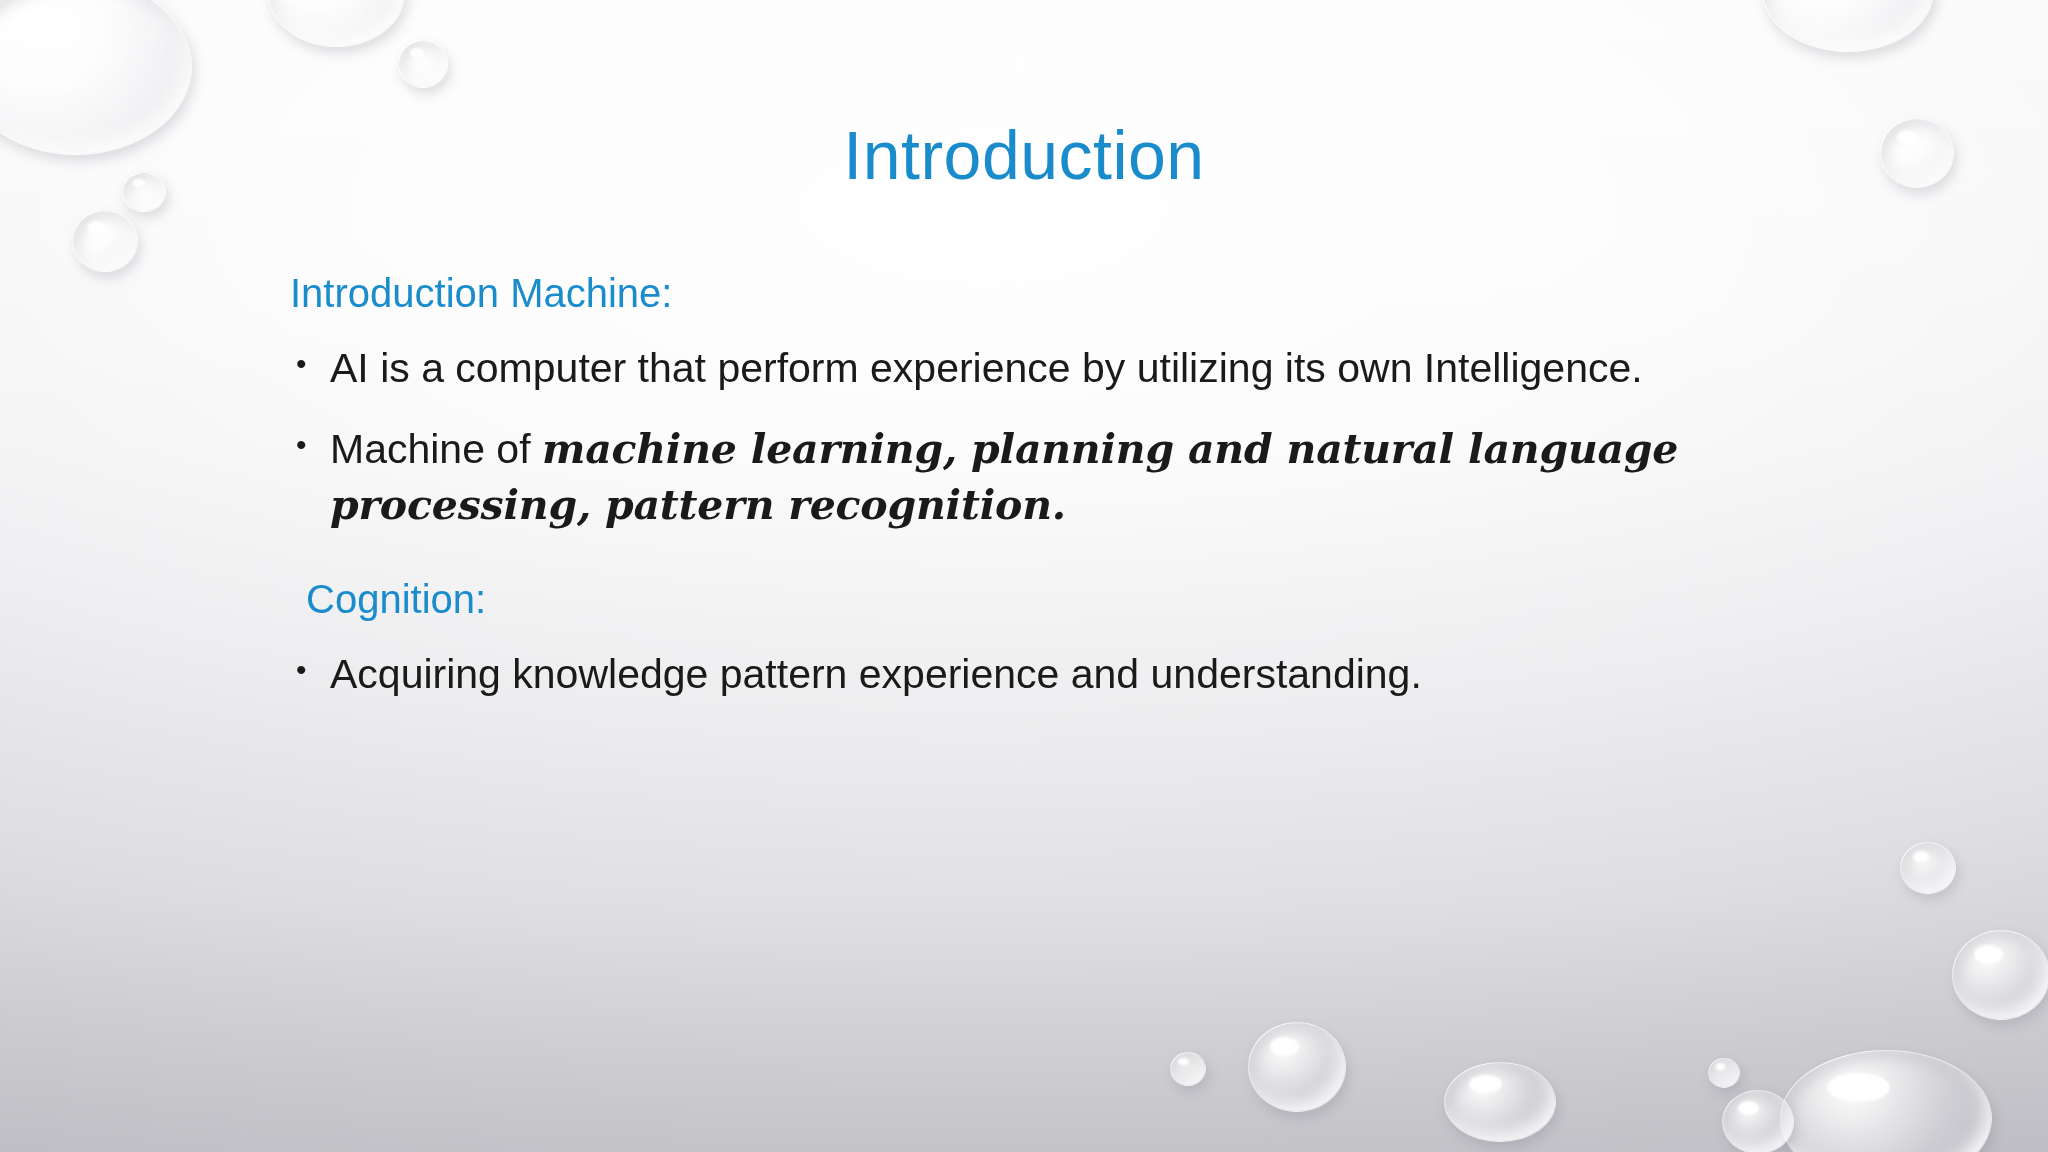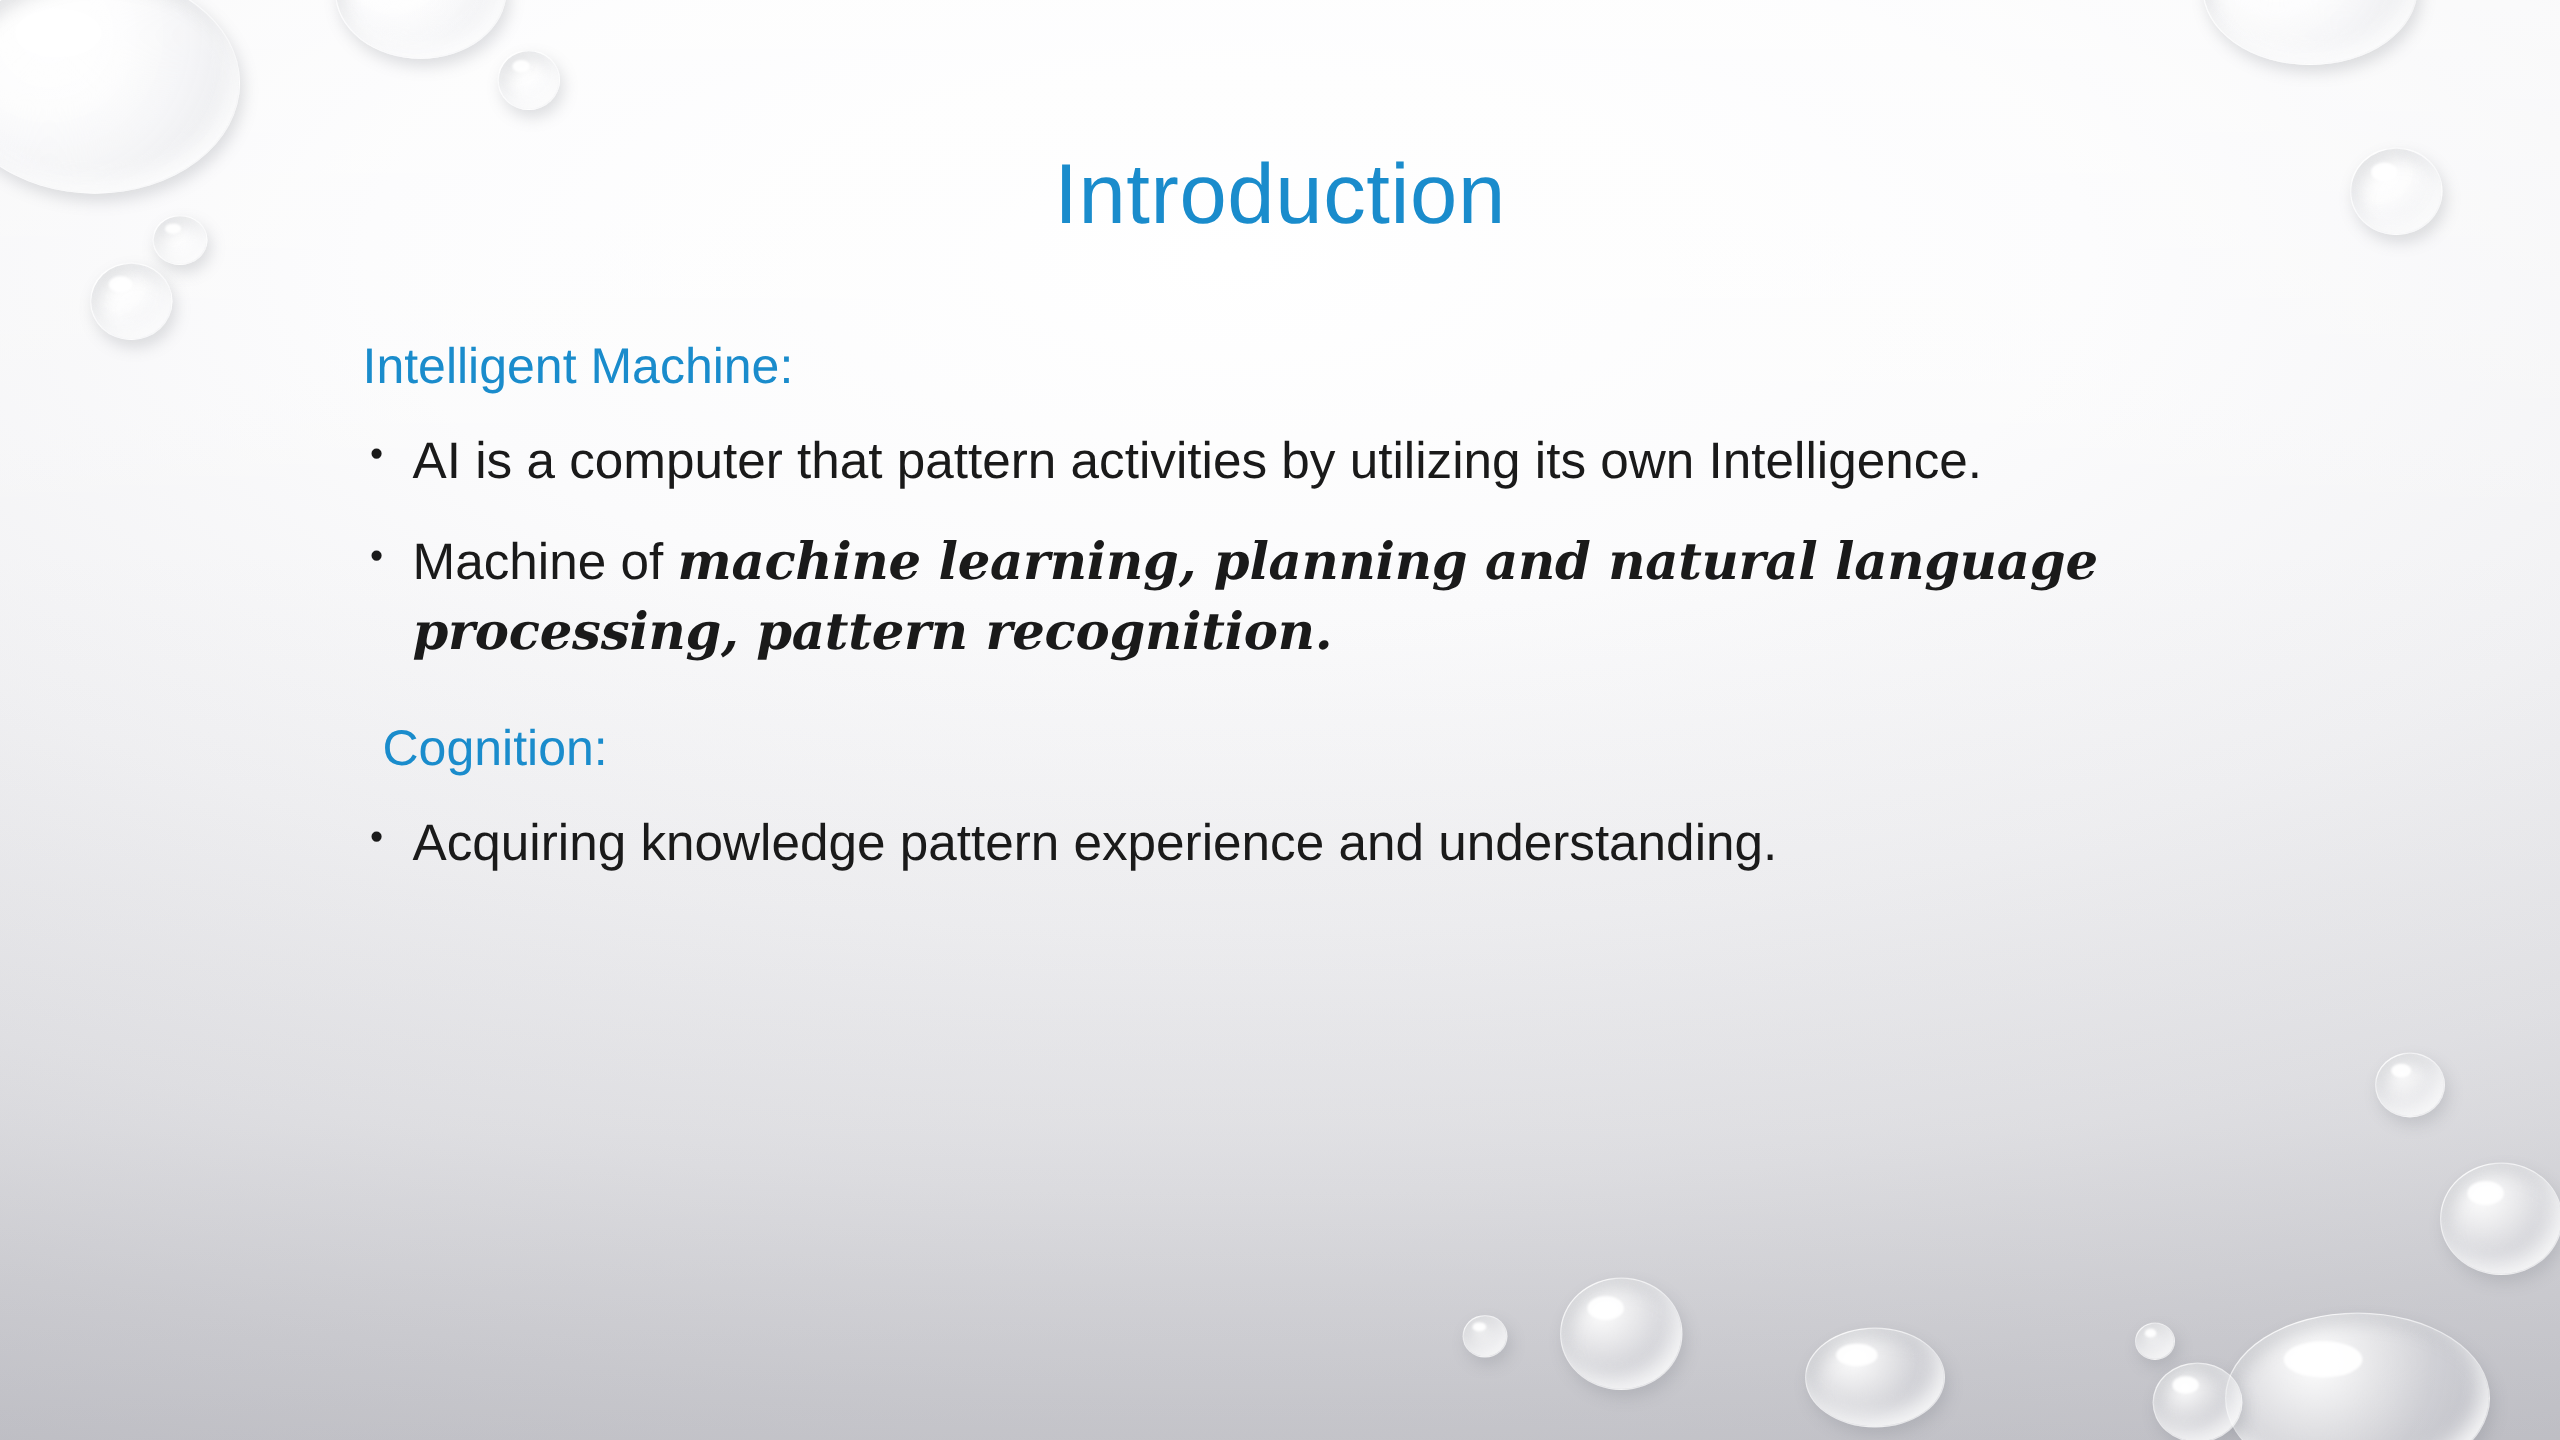--- a/index.html
+++ b/index.html
@@ -149,25 +149,25 @@
     <div class="drop" style="left:1444px; top:1062px; width:110px; height:78px;"></div>
     <div class="drop" style="left:1170px; top:1052px; width:34px; height:32px;"></div>
   </div>
 
   <div class="content">
 
     <div class="slide-title">Introduction</div>
 
     <div class="body-block">
 
-      <p class="heading">Intelligent Machine:</p>
+      <p class="heading">Introduction Machine:</p>
 
       <ul class="bullets">
         <li>
-          <span>AI is a computer that pattern activities by utilizing its  own Intelligence.</span>
+          <span>AI is a computer that perform experience by utilizing its  own Intelligence.</span>
         </li>
         <li class="tight">
           <span>Machine of </span><span class="strong-serif">machine learning, planning and natural language processing, pattern recognition.</span>
         </li>
       </ul>
 
       <p class="heading second">Cognition:</p>
 
       <ul class="bullets">
         <li>

